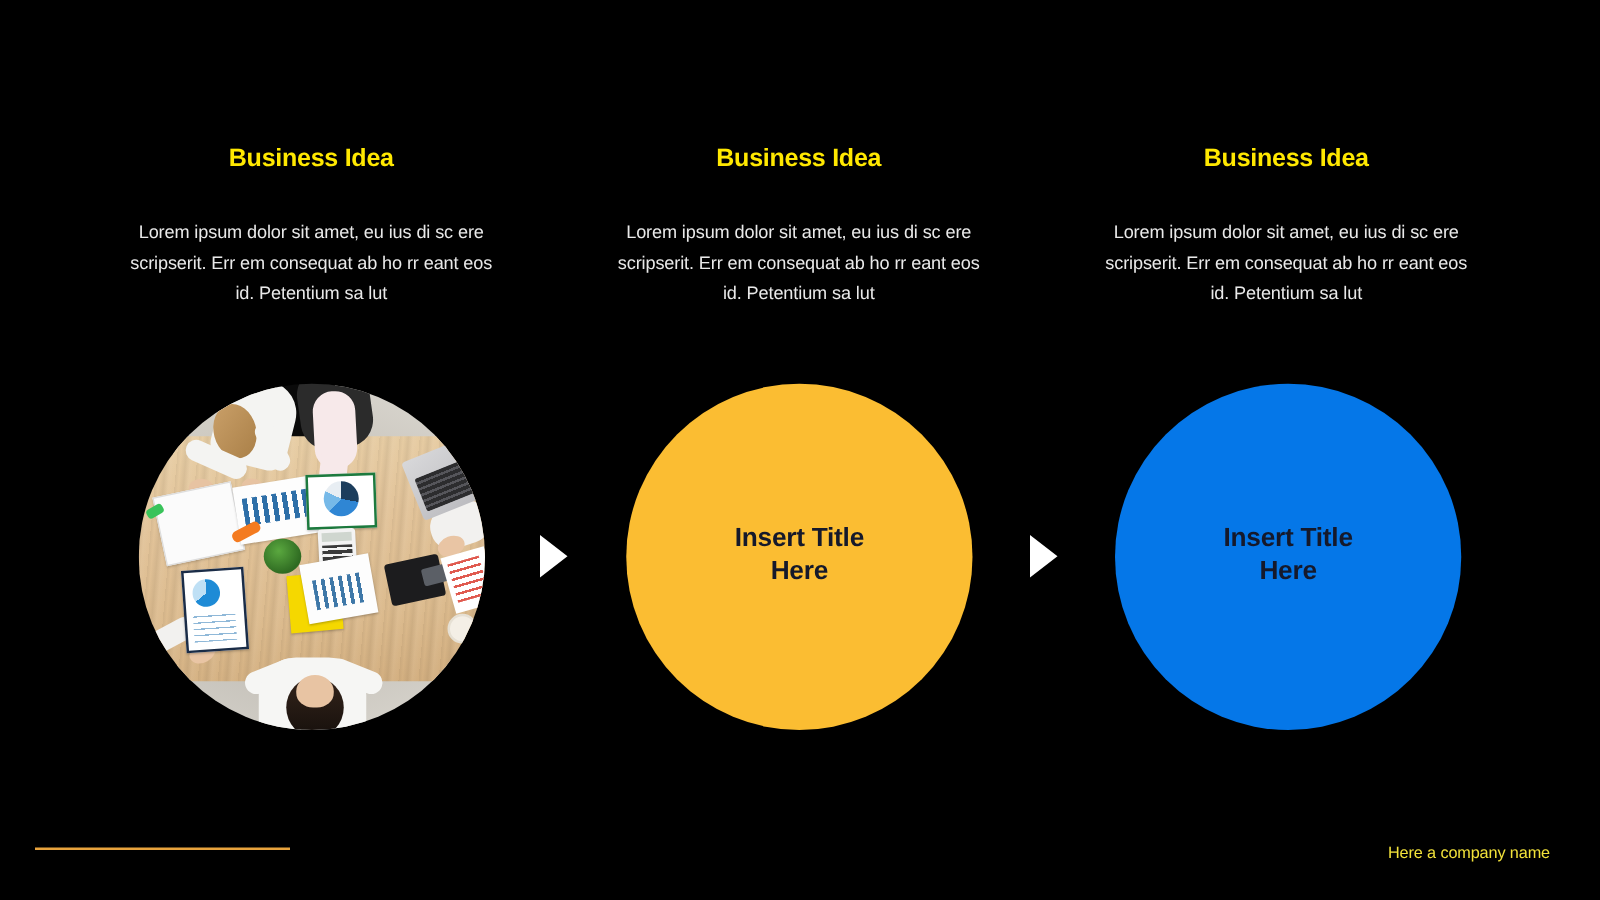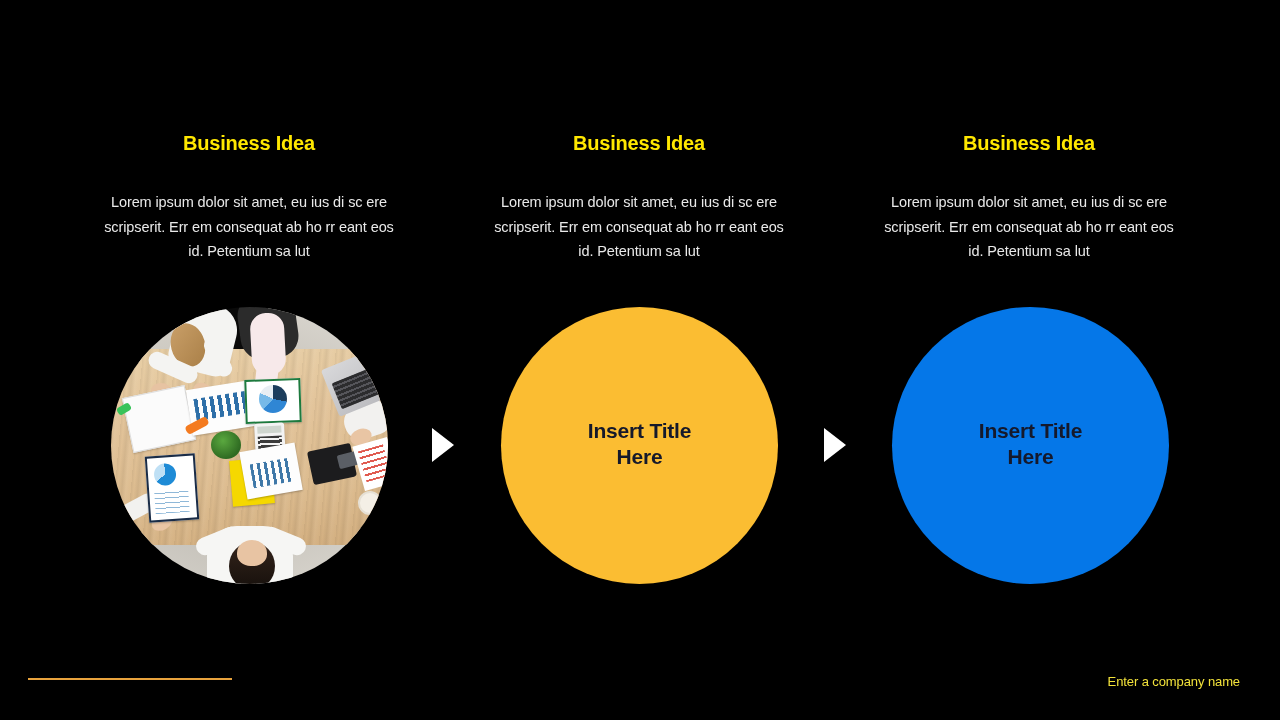--- a/index.html
+++ b/index.html
@@ -17,21 +17,21 @@
 
   .slide {
     position: absolute;
     inset: 0;
     background: #000000;
   }
 
   
   .columns {
     position: absolute;
-    top: 130px;
+    top: 114px;
     left: 0;
     width: 1280px;
     display: flex;
     justify-content: flex-start;
   }
   .column {
     width: 292px;
     text-align: center;
   }
   .col-1 { margin-left: 103px; }
@@ -347,15 +347,15 @@
     <div class="circle circle-blue">
       <div class="circle-title">Insert Title
 Here</div>
     </div>
   </div>
 
   <div class="arrow arrow-1"></div>
   <div class="arrow arrow-2"></div>
 
   <div class="footer-rule"></div>
-  <div class="footer-company">Enter a company name</div>
+  <div class="footer-company">Here a company name</div>
 
 </div>
 
 </body></html>

